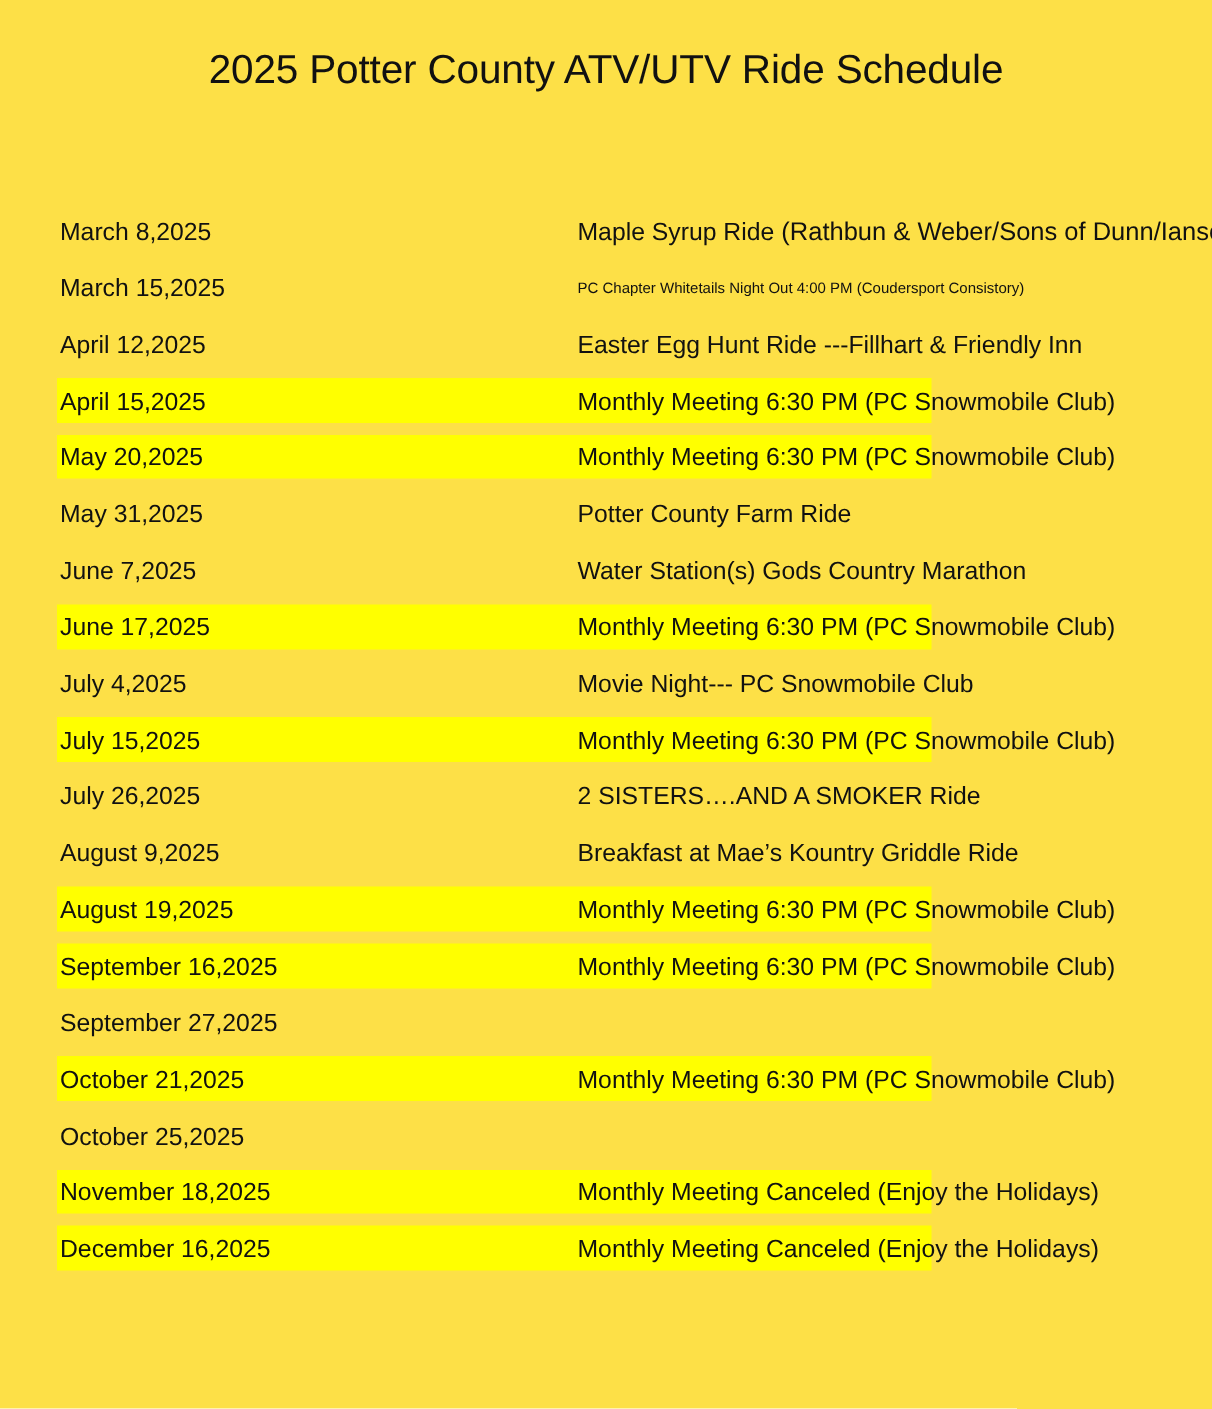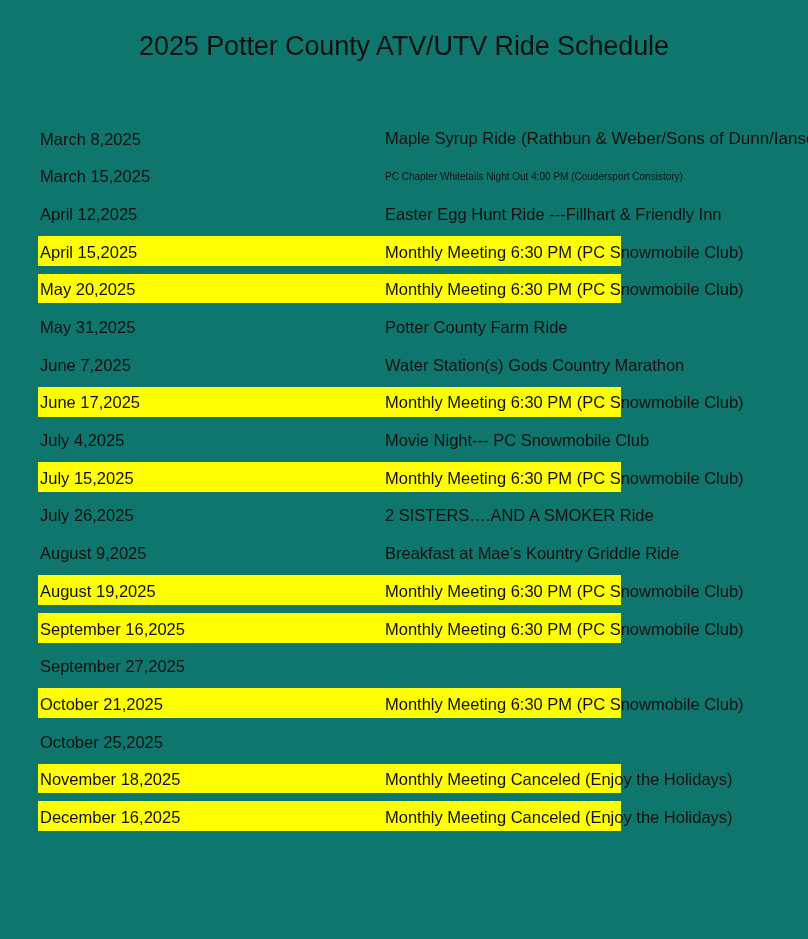--- a/index.html
+++ b/index.html
@@ -14,40 +14,40 @@
     font-family: "Liberation Sans", sans-serif;
     color: #111111;
     overflow: hidden;
     position: relative;
   }
 
   .page {
     width: 808px;
     height: 939px;
     position: relative;
-    background: #0f766e;
+    background: #fde047;
   }
 
   .doc-title {
     position: absolute;
     top: 30px;
     left: 0;
     width: 808px;
     text-align: center;
     font-size: 27px;
     font-weight: 400;
     letter-spacing: -0.1px;
     color: #111111;
     line-height: 1.25;
     white-space: nowrap;
   }
 
   .schedule {
     position: absolute;
-    top: 120px;
+    top: 136px;
     left: 0;
     width: 661px;
   }
 
   .row {
     position: relative;
     height: 37.7px;
     display: flex;
     align-items: center;
   }

